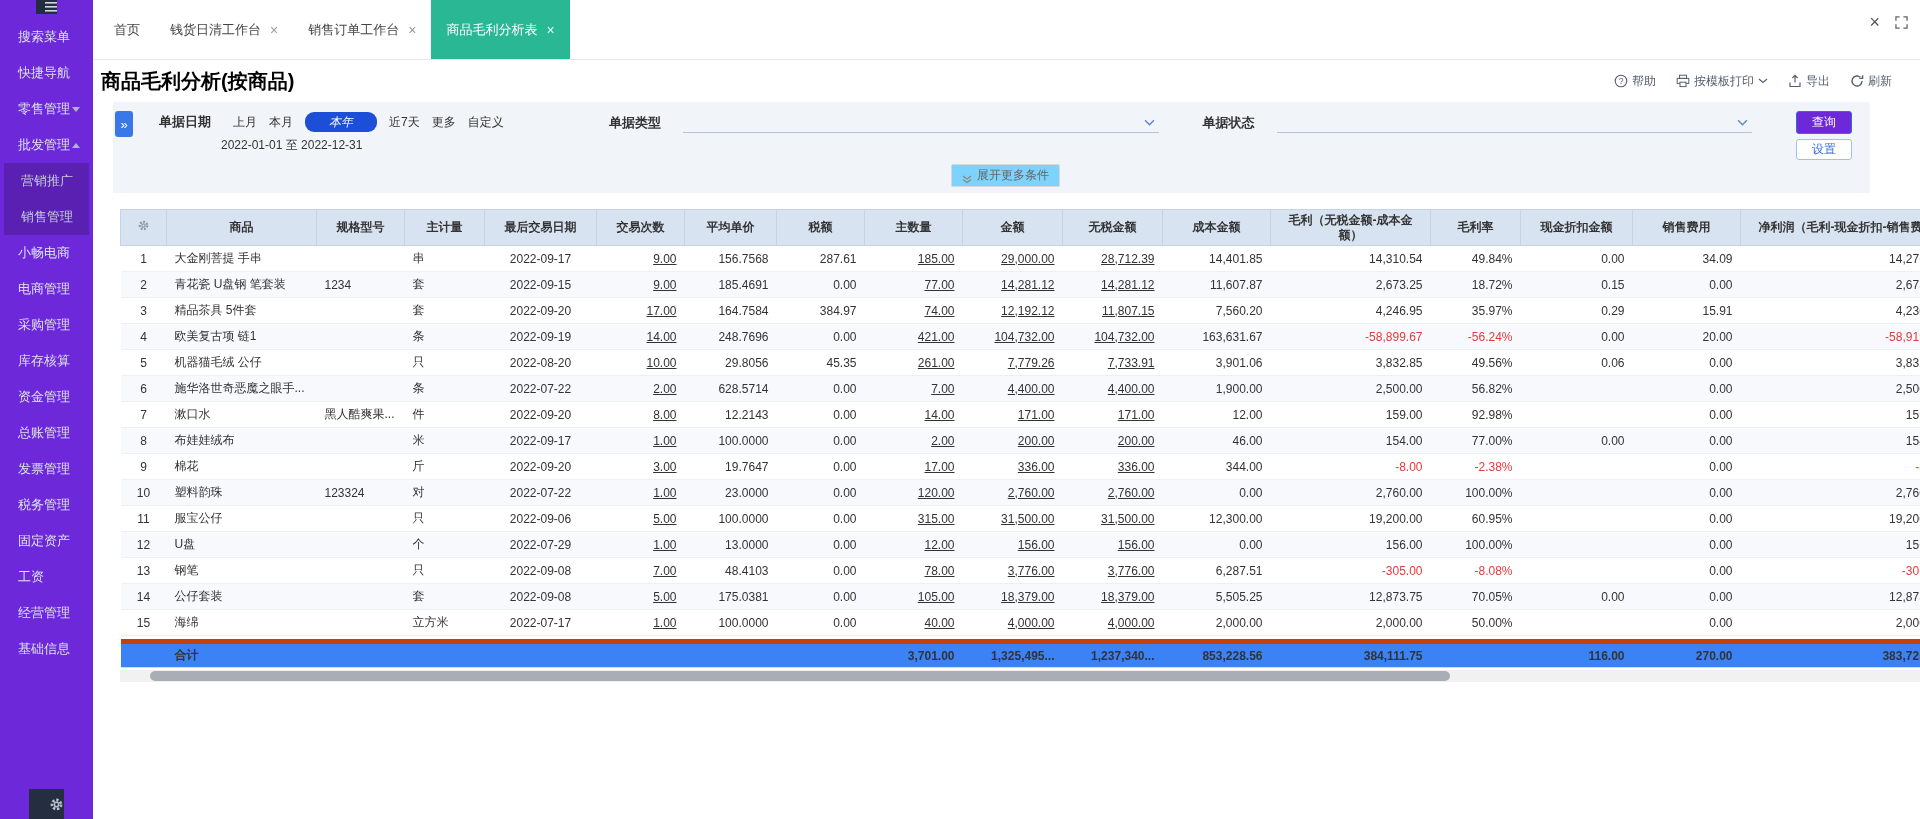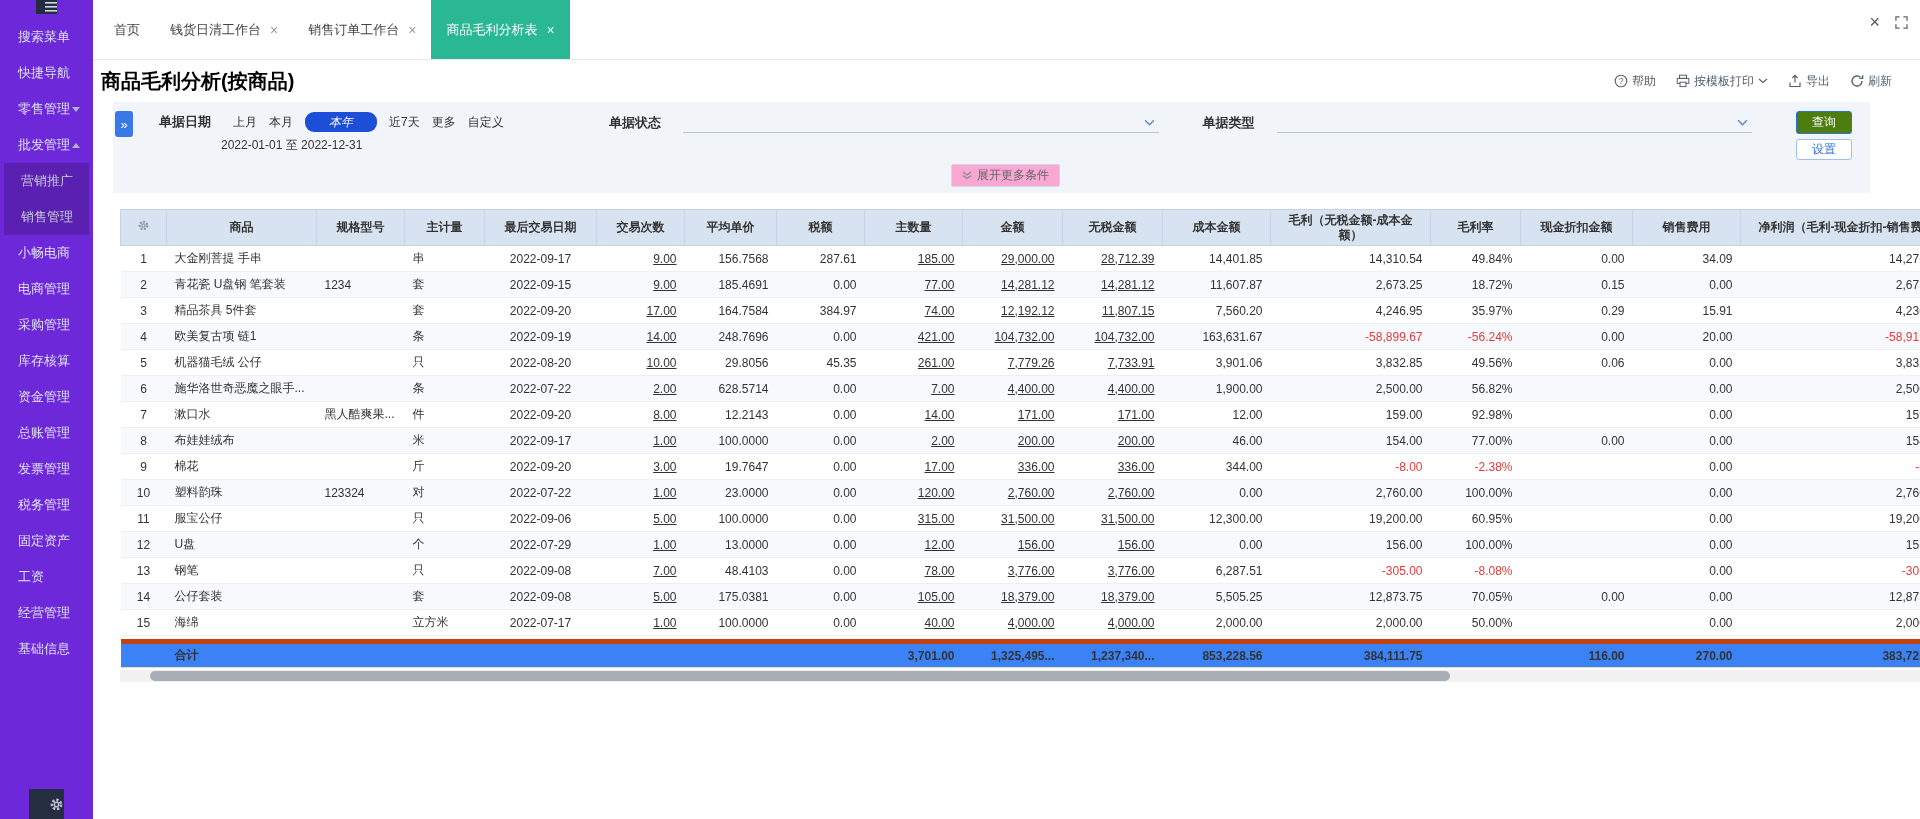--- a/index.html
+++ b/index.html
@@ -48,25 +48,25 @@
   .date-group{width:450px;flex-shrink:0;}
   .dg-row1{display:flex;align-items:center;}
   .date-opts{display:flex;align-items:center;gap:12px;}
   .date-opt{font-size:12px;color:#333;cursor:pointer;line-height:18px;}
   .date-opt.selected{background:#1d4ed8;color:#fff;border-radius:9px;padding:1px 24px;font-style:italic;}
   .dg-row2{margin-left:62px;margin-top:4px;font-size:12px;color:#333;cursor:pointer;}
   .sel-group{display:flex;flex:1;align-items:flex-start;padding-top:1px;min-width:0;}
   .underline-field{flex:1;height:21px;border-bottom:1px solid #b7c3d6;position:relative;margin-right:44px;cursor:pointer;}
   .sel-caret{position:absolute;right:4px;top:7px;}
   .btn-col{width:56px;display:flex;flex-direction:column;gap:5px;flex-shrink:0;}
-  .btn-primary{background:#4d7c0f;color:#fff;border:1px solid #2f6ce0;font-size:12px;height:23px;border-radius:3px;cursor:pointer;}
+  .btn-primary{background:#6d28d9;color:#fff;border:1px solid #2f6ce0;font-size:12px;height:23px;border-radius:3px;cursor:pointer;}
   .btn-secondary{background:#fff;color:#2f6ce0;border:1px solid #9fc0f0;font-size:12px;height:21px;border-radius:3px;cursor:pointer;}
   .expand-row{display:flex;justify-content:center;margin-top:4px;}
-  .expand-btn{background:#f9a8d4;border:1px solid #d4d8df;border-radius:2px;font-size:12px;color:#666;
-    padding:2px 10px;display:flex;gap:5px;align-items:center;cursor:pointer;}
+  .expand-btn{background:#7dd3fc;border:1px solid #d4d8df;border-radius:2px;font-size:12px;color:#666;
+    padding:2px 10px;display:flex;gap:5px;align-items:flex-end;cursor:pointer;}
 
   
   .table-zone{margin:16px 0 0 27px;width:1800px;overflow:hidden;position:relative;}
   table{border-collapse:collapse;table-layout:fixed;}
   th{background:#d8e3f1;font-size:12px;color:#333;font-weight:bold;height:36px;text-align:center;
     border:1px solid #c6d3e6;border-left:none;padding:2px 6px;line-height:1.25;overflow:hidden;}
   th:first-child{border-left:1px solid #c6d3e6;}
   td{font-size:12px;color:#333;height:26px;padding:0 8px;border-bottom:1px solid #eceff4;
     white-space:nowrap;overflow:hidden;background:#fff;}
   tr.alt td{background:#f7f9fc;}
@@ -234,29 +234,29 @@
                 <span class="date-opt">本月</span>
                 <span class="date-opt selected">本年</span>
                 <span class="date-opt">近7天</span>
                 <span class="date-opt">更多</span>
                 <span class="date-opt">自定义</span>
               </div>
           </div>
           <div class="dg-row2">2022-01-01 至 2022-12-31</div>
         </div>
         <div class="sel-group">
-          <span class="fg-label">单据状态</span>
+          <span class="fg-label">单据类型</span>
           <div class="underline-field">
             <svg class="sel-caret" width="11" height="7" viewBox="0 0 10 6">
                 <path d="M1 1l4 4 4-4" fill="none" stroke="#5b87cf" stroke-width="1.3"></path>
               </svg>
           </div>
         </div>
         <div class="sel-group">
-          <span class="fg-label">单据类型</span>
+          <span class="fg-label">单据状态</span>
           <div class="underline-field">
             <svg class="sel-caret" width="11" height="7" viewBox="0 0 10 6">
                 <path d="M1 1l4 4 4-4" fill="none" stroke="#5b87cf" stroke-width="1.3"></path>
               </svg>
           </div>
         </div>
         <div class="btn-col">
           <button class="btn-primary">查询</button>
           <button class="btn-secondary">设置</button>
         </div>

